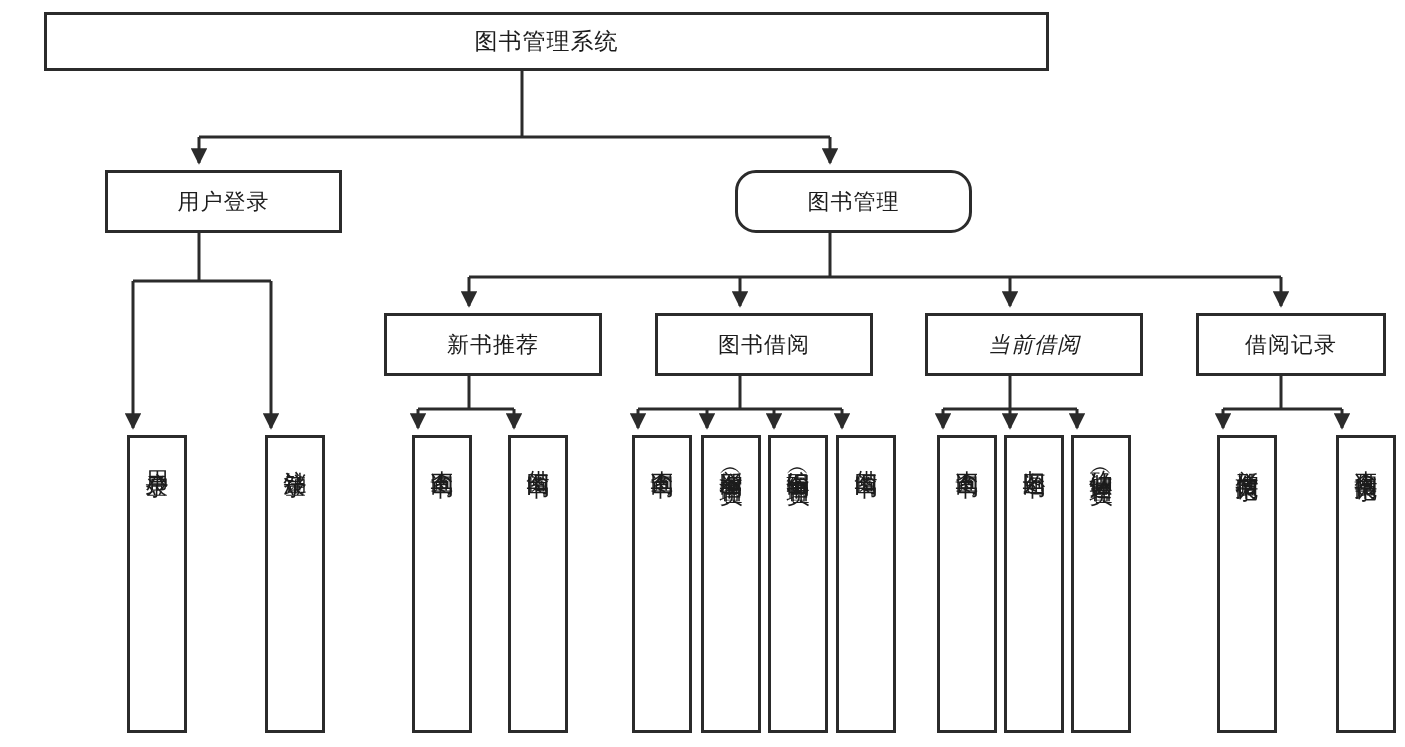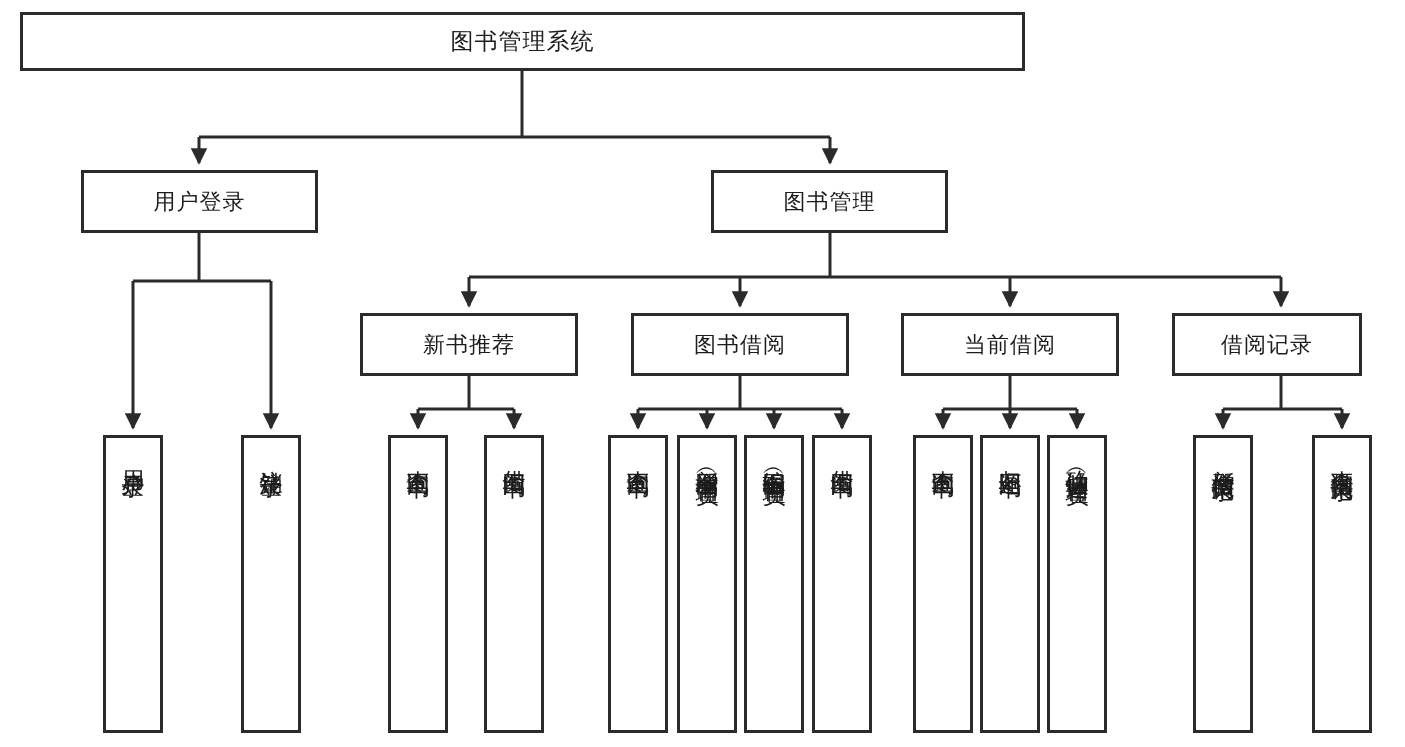--- a/index.html
+++ b/index.html
@@ -27,20 +27,21 @@
   }
   .node {
     position: absolute;
     box-sizing: border-box;
     border: 3px solid #2b2b2b;
     background: #ffffff;
     display: flex;
     align-items: center;
     justify-content: center;
     color: #1c1c1c;
+    margin-left: 24px;
   }
   .node.horiz {
     font-size: 22px;
     letter-spacing: 1px;
   }
   .node.vert {
     align-items: flex-start;
     justify-content: center;
     padding-top: 14px;
   }
@@ -121,33 +122,33 @@
   </svg>
 
   <div class="node horiz root" style="left:20px; top:12px; width:1005px; height:59px;">
     <span>图书管理系统</span>
   </div>
 
   <div class="node horiz" style="left:81px; top:170px; width:237px; height:63px;">
     <span>用户登录</span>
   </div>
 
-  <div class="node horiz" style="left:711px; top:170px; width:237px; height:63px;">
+  <div class="node horiz" style="left:711px; top:170px; width:237px; height:63px;border-radius:21px;">
     <span>图书管理</span>
   </div>
 
   <div class="node horiz" style="left:631px; top:313px; width:218px; height:63px;">
     <span>图书借阅</span>
   </div>
 
   <div class="node horiz" style="left:360px; top:313px; width:218px; height:63px;">
     <span>新书推荐</span>
   </div>
 
-  <div class="node horiz" style="left:901px; top:313px; width:218px; height:63px;">
+  <div class="node horiz" style="left:901px; top:313px; width:218px; height:63px;font-style:italic;">
     <span>当前借阅</span>
   </div>
 
   <div class="node horiz" style="left:1172px; top:313px; width:190px; height:63px;">
     <span>借阅记录</span>
   </div>
 
   <div class="node vert" style="left:103px; top:435px; width:60px; height:298px;">
     <span class="vtext">用户登录</span>
   </div>

